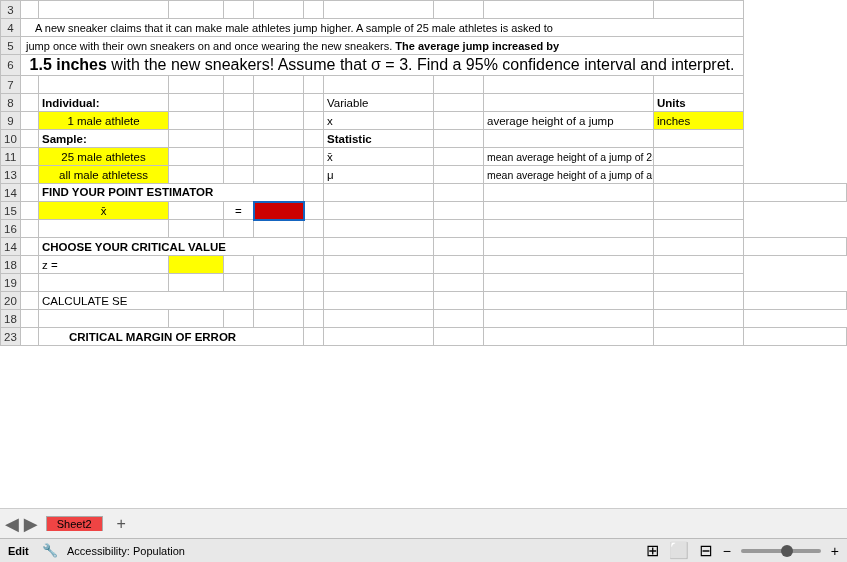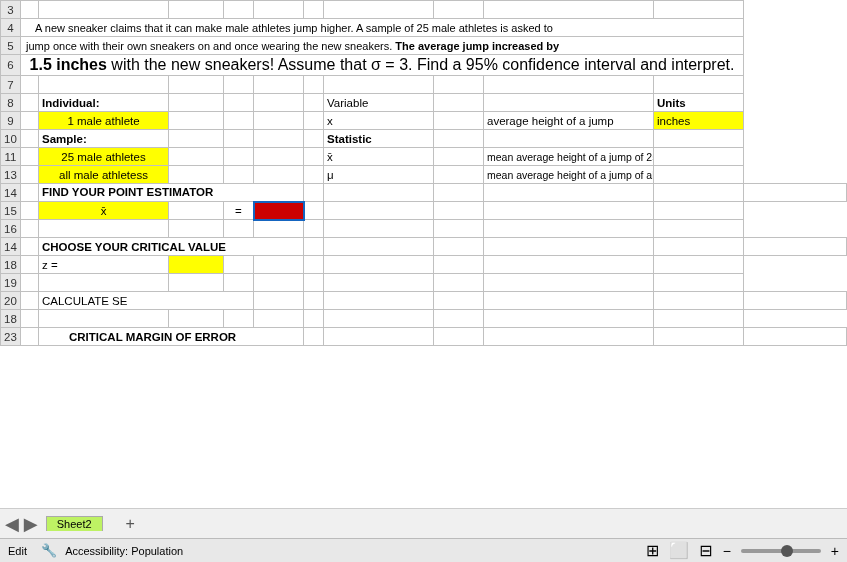--- a/index.html
+++ b/index.html
@@ -58,25 +58,25 @@
     .bottom-bar {
       height: 30px;
       background: #f0f0f0;
       border-top: 1px solid #ccc;
       display: flex;
       align-items: center;
       padding: 0 5px;
       font-size: 11px;
     }
     .sheet-tab {
-      background: #bef264;
+      background: #ef4444;
       border: 1px solid #aaa;
       border-bottom: none;
       padding: 1px 10px;
-      margin-right: 20px;
+      margin-right: 11px;
       cursor: pointer;
       font-size: 11px;
     }
     .tab-add {
       font-size: 16px;
       cursor: pointer;
       margin-left: 3px;
       color: #555;
     }
     
@@ -85,21 +85,21 @@
       background: #e8e8e8;
       border-top: 1px solid #bbb;
       display: flex;
       align-items: center;
       padding: 0 8px;
       font-size: 11px;
       gap: 8px;
     }
     .status-bar .edit-btn {
       margin-right: 6px;
-      font-weight: normal;
+      font-weight: bold;
     }
     .status-icons {
       margin-left: auto;
       display: flex;
       align-items: center;
       gap: 10px;
     }
     .zoom-slider {
       width: 80px;
       height: 4px;

